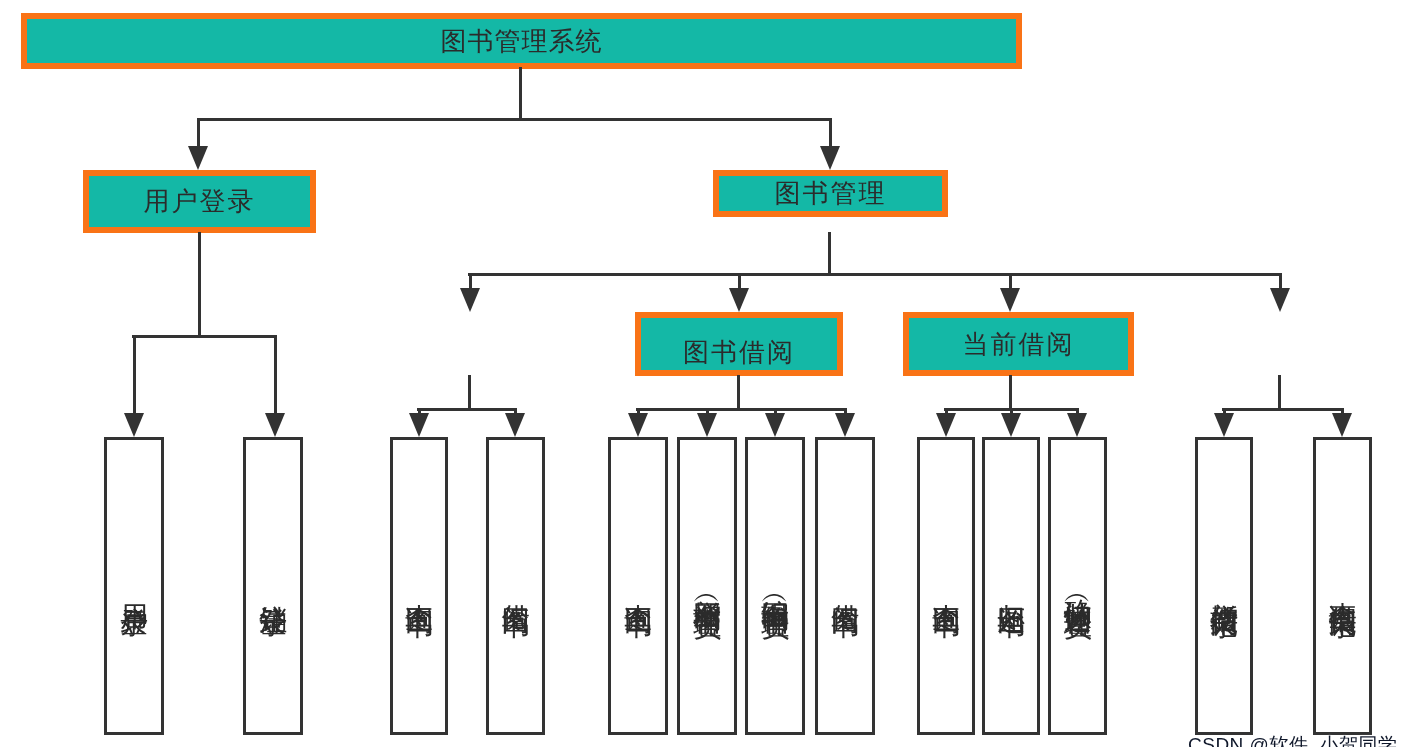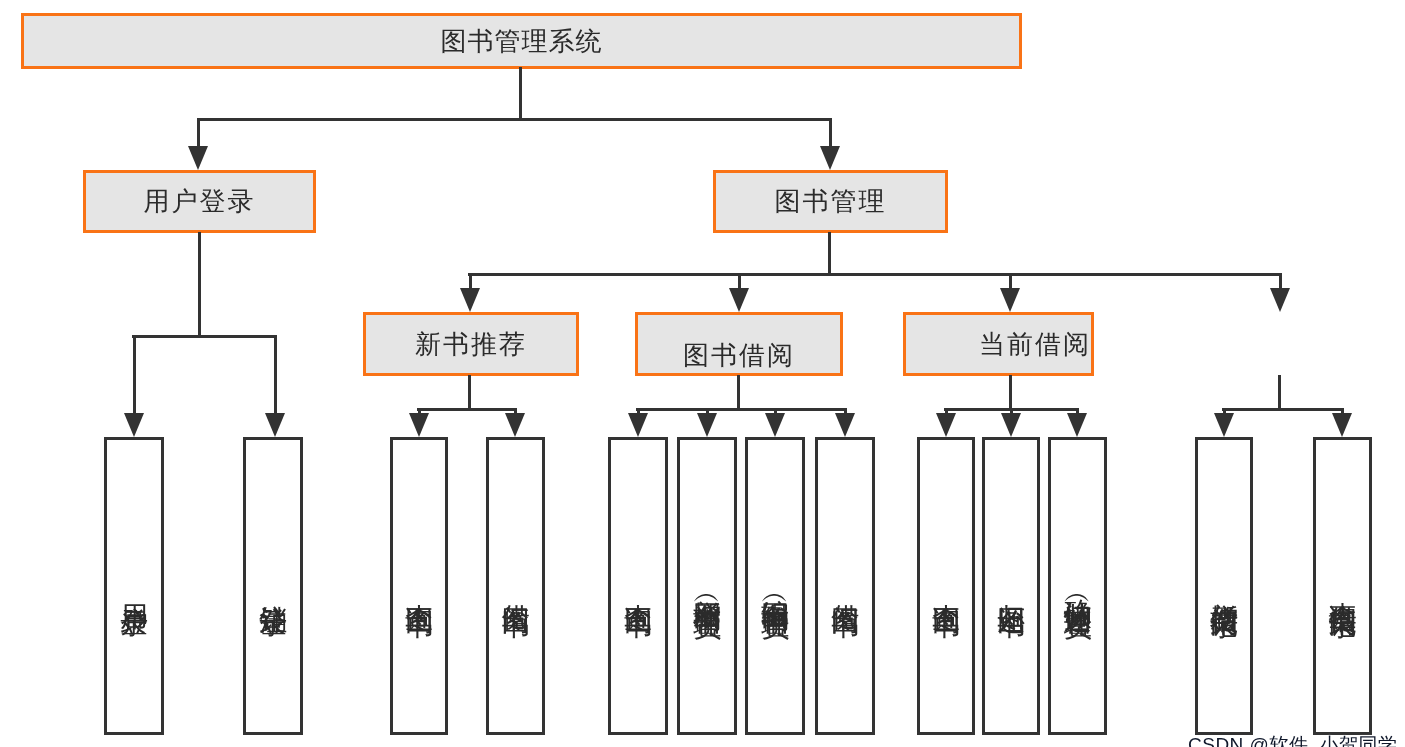--- a/index.html
+++ b/index.html
@@ -1,21 +1,21 @@
 <!DOCTYPE html>
 <html><head>
 <meta charset="utf-8">
 <style>
   html,body{margin:0;padding:0;background:#ffffff;}
   #stage{
     position:relative;width:1405px;height:747px;background:#ffffff;overflow:hidden;
     font-family:"Liberation Sans","DejaVu Sans",sans-serif;color:#2b2b2b;
   }
   .node{
-    position:absolute;box-sizing:border-box;border:3px solid #f97316;background:#e5e5e5;
+    position:absolute;box-sizing:border-box;border:6px solid #f97316;background:#14b8a6;
     display:flex;align-items:center;justify-content:center;
     font-size:26px;letter-spacing:2px;color:#2b2b2b;white-space:nowrap;
   }
   .node.root{font-size:26px;letter-spacing:1px;}
   .leaf{
     position:absolute;box-sizing:border-box;border:3px solid #333333;background:#ffffff;
     display:flex;align-items:center;justify-content:center;
   }
   .leaf .vtext{
     writing-mode:vertical-rl;text-orientation:mixed;
@@ -42,33 +42,30 @@
 <div id="stage">
 
   <div class="node root" style="left:21px;top:13px;width:1001px;height:56px;">
     <span>图书管理系统</span>
   </div>
 
   <div class="node" style="left:83px;top:170px;width:233px;height:63px;">
     <span>用户登录</span>
   </div>
 
-  <div class="node" style="left:713px;top:170px;width:235px;height:63px;font-family:Liberation Serif, serif;">
+  <div class="node" style="left:713px;top:170px;width:235px;height:47px;font-family:Liberation Serif, serif;">
     <span>图书管理</span>
   </div>
 
-  <div class="node" style="left:363px;top:312px;width:216px;height:64px;">
-    <span>新书推荐</span>
-  </div>
 
   <div class="node" style="left:635px;top:312px;width:208px;height:64px;align-items:flex-end;">
     <span>图书借阅</span>
   </div>
 
-  <div class="node" style="left:903px;top:312px;width:191px;height:64px;justify-content:flex-end;">
+  <div class="node" style="left:903px;top:312px;width:231px;height:64px;">
     <span>当前借阅</span>
   </div>
 
 
   <div class="leaf" style="left:104px;top:437px;width:60px;height:298px;">
     <span class="vtext">用户登录</span>
   </div>
   <div class="leaf" style="left:243px;top:437px;width:60px;height:298px;">
     <span class="vtext">注销登录</span>
   </div>

